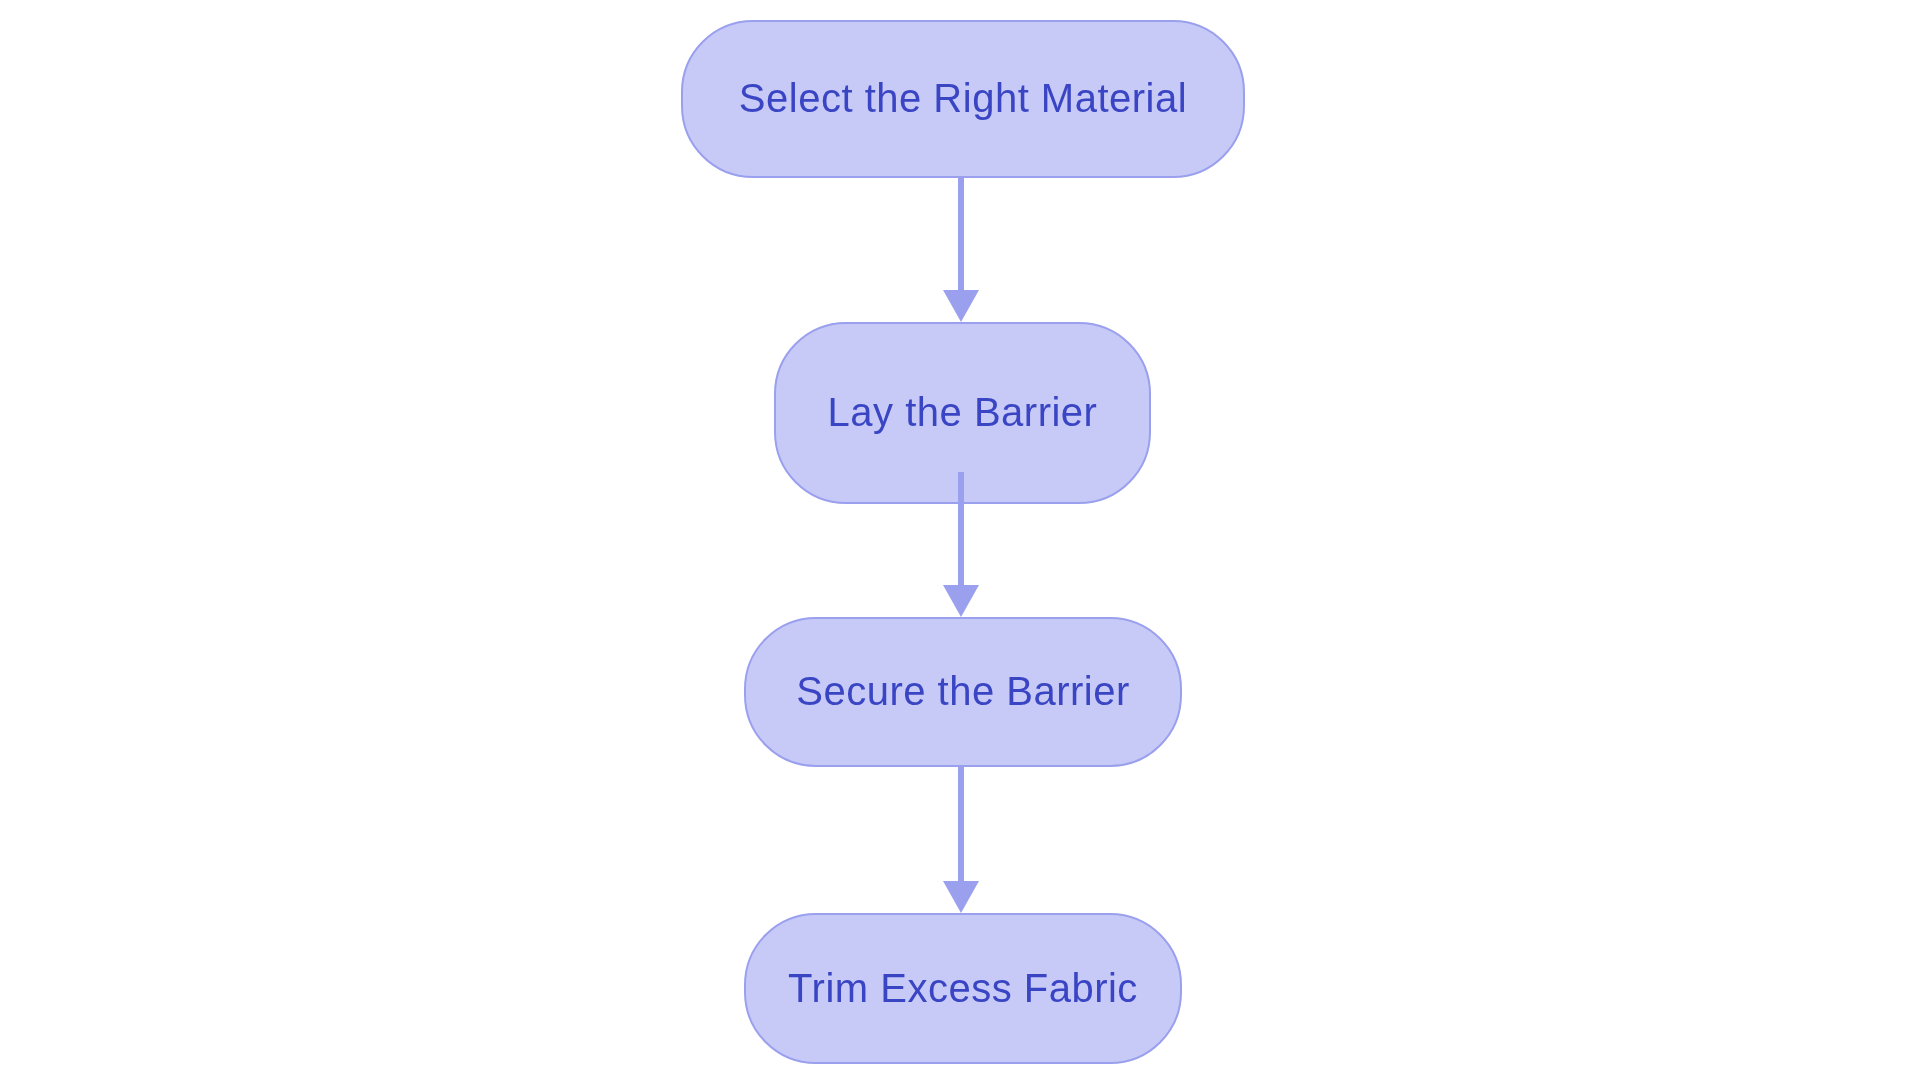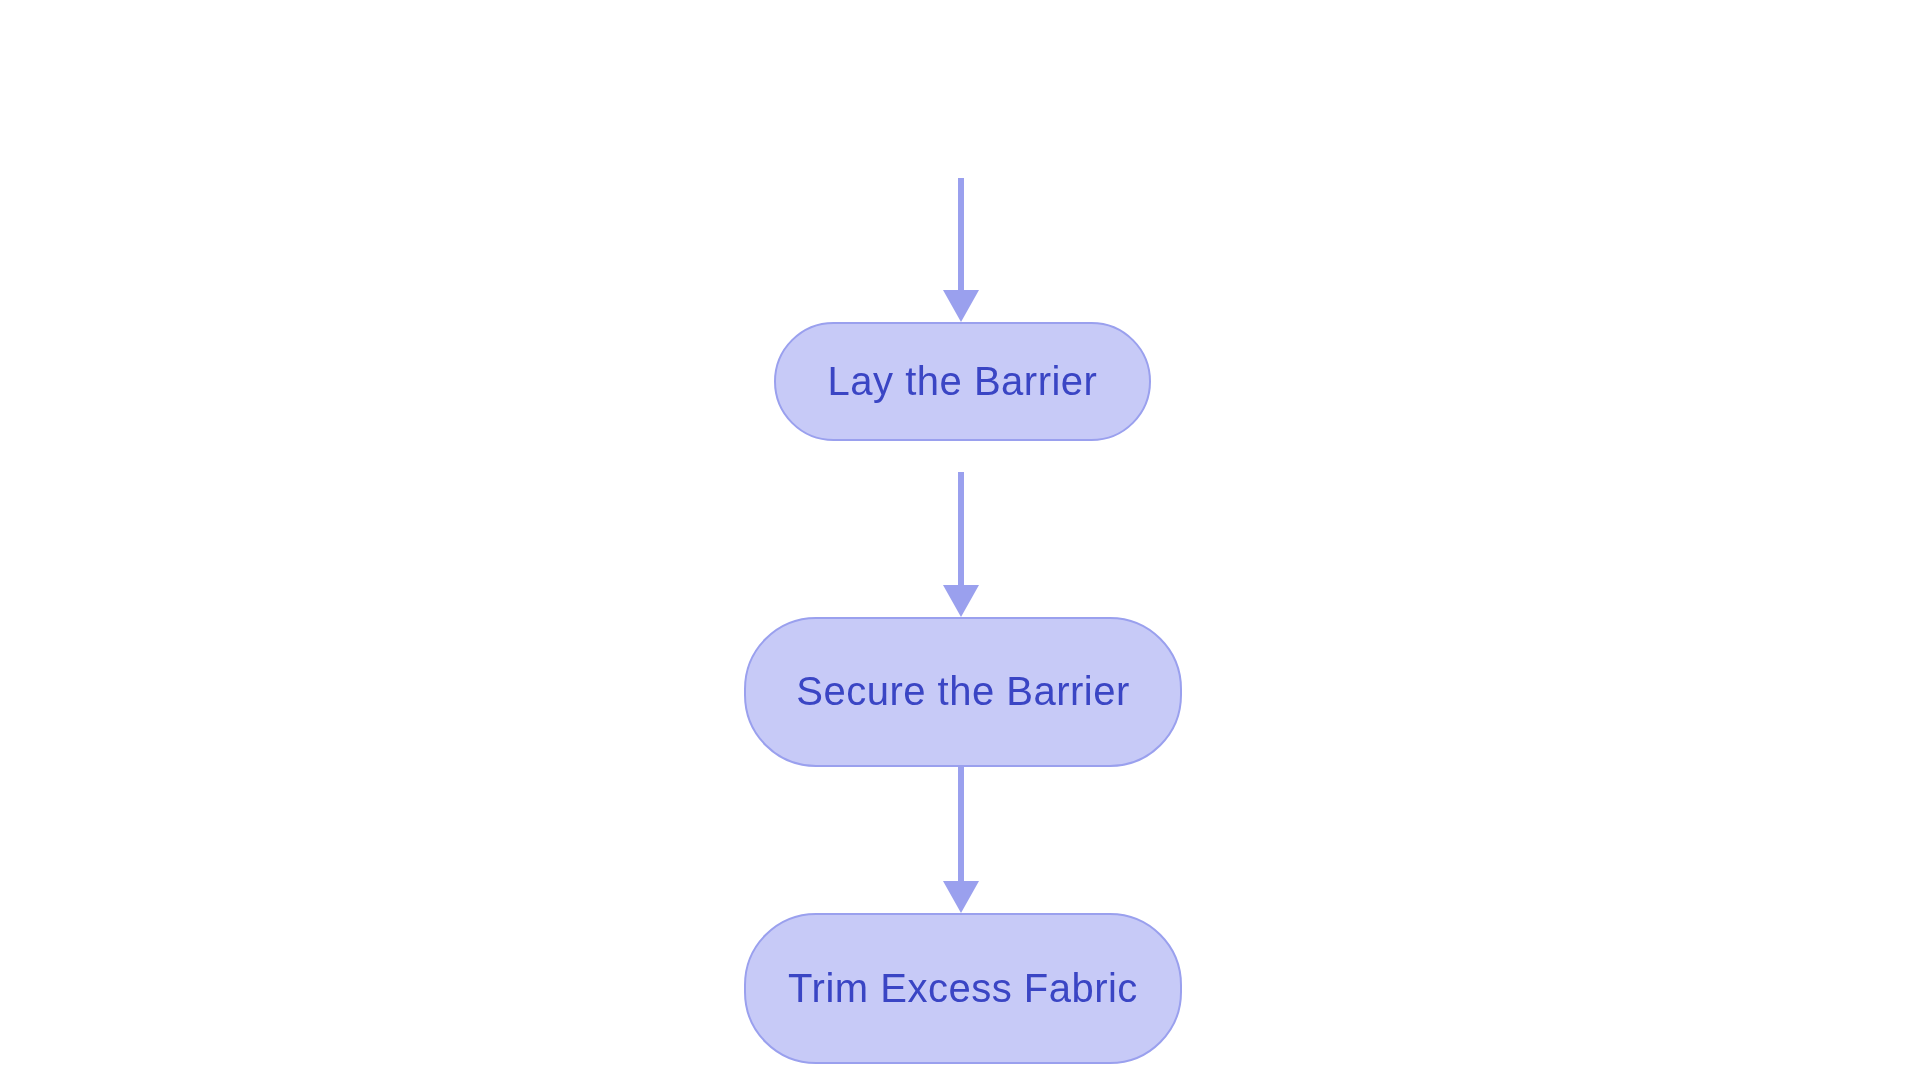--- a/index.html
+++ b/index.html
@@ -33,21 +33,21 @@
   .node-label {
     color: var(--text-color, #3a45c4);
     font-size: 40px;
     font-weight: 500;
     letter-spacing: 0.5px;
     white-space: nowrap;
     line-height: 1;
     padding-bottom: 2px;
   }
   .node-1 { left: 681px; top:  20px; width: 564px; height: 158px; }
-  .node-2 { left: 774px; top: 322px; width: 377px; height: 119px; }
+  .node-2 { left: 774px; top: 322px; width: 377px; height: 182px; }
   .node-3 { left: 744px; top: 617px; width: 438px; height: 150px; }
   .node-4 { left: 744px; top: 913px; width: 438px; height: 151px; text-align: center; }
 
   .arrow {
     position: absolute;
     width: 36px;
     display: flex;
     flex-direction: column;
     align-items: center;
   }
@@ -65,20 +65,23 @@
   }
   .arrow-1 { left: 943px; top: 178px; height: 144px; }
   .arrow-2 { left: 943px; top: 472px; height: 145px; }
   .arrow-3 { left: 943px; top: 767px; height: 146px; }
 </style>
 </head>
 <body>
 
 <div class="canvas">
 
+  <div class="node node-1">
+    <span class="node-label">Select the Right Material</span>
+  </div>
 
   <div class="arrow arrow-1">
     <div class="shaft"></div>
     <div class="head"></div>
   </div>
 
   <div class="node node-2">
     <span class="node-label">Lay the Barrier</span>
   </div>
 

